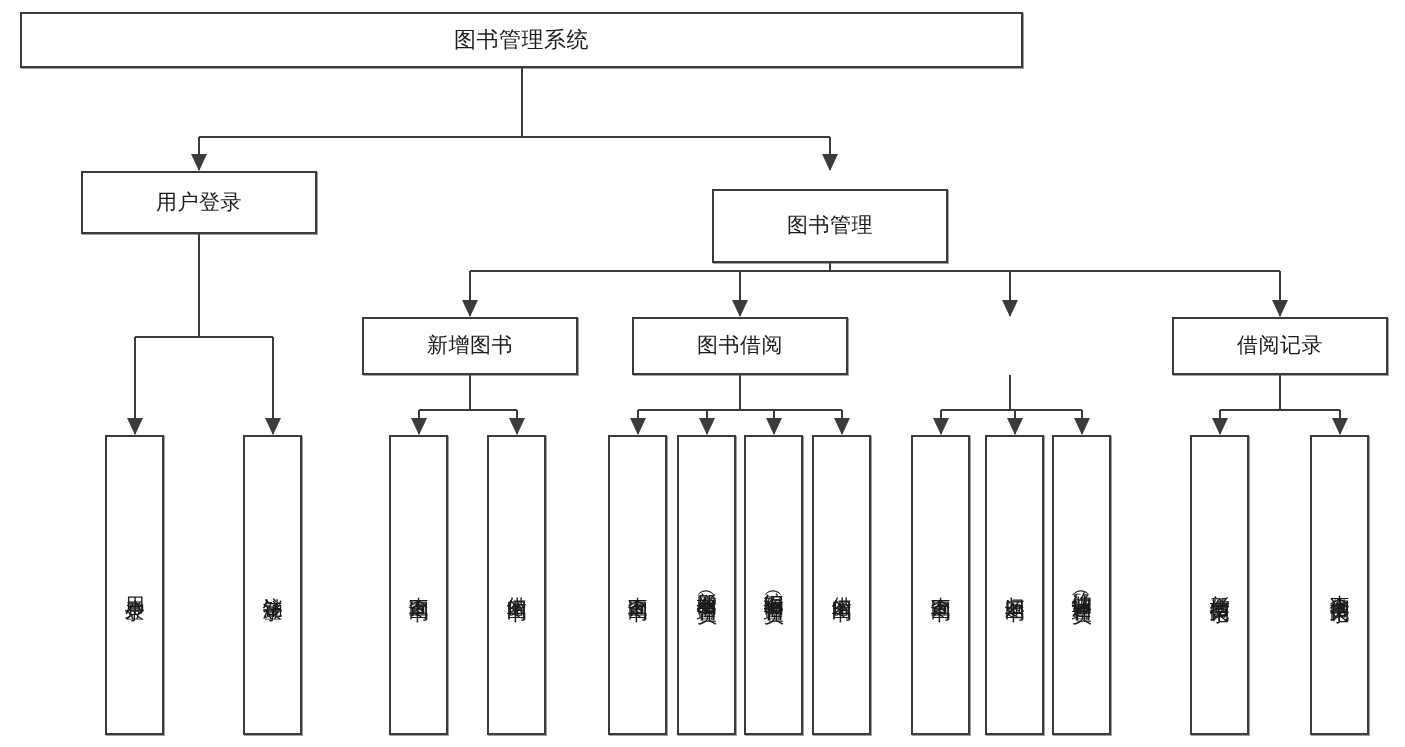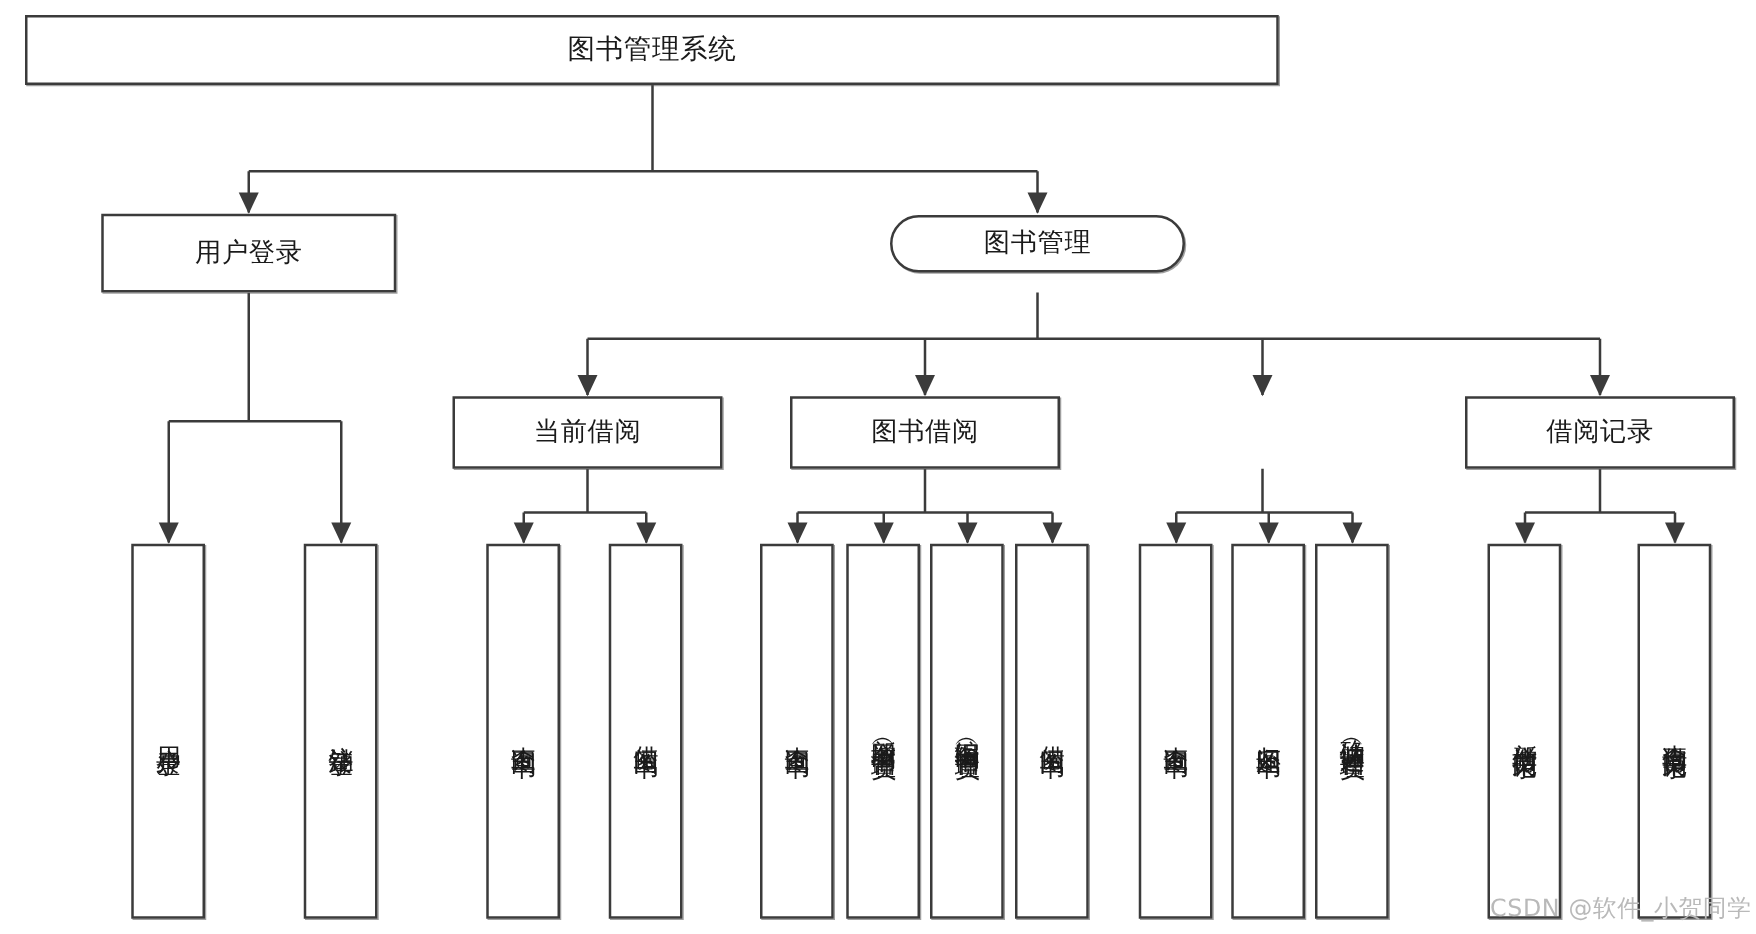--- a/index.html
+++ b/index.html
@@ -145,26 +145,26 @@
       <div class="arrow" style="left: 1331.5px; top: 418px;"></div>
     </div>
 
   <div class="node horiz root" id="n-root" style="left: 20px; top: 12px; width: 1003px; height: 56px;">
     <span class="label">图书管理系统</span>
   </div>
 
   <div class="node horiz" id="n-l2-0" style="left: 81px; top: 171px; width: 236px; height: 63px;">
     <span class="label">用户登录</span>
   </div>
-  <div class="node horiz" id="n-l2-1" style="left: 712px; top: 172px; width: 236px; height: 46px; border-radius: 26px;">
+  <div class="node horiz" id="n-l2-1" style="left: 712px; top: 189px; width: 236px; height: 74px;">
     <span class="label">图书管理</span>
   </div>
 
   <div class="node horiz" id="n-l3-0" style="left: 362px; top: 317px; width: 216px; height: 58px;">
-    <span class="label">当前借阅</span>
+    <span class="label">新增图书</span>
   </div>
   <div class="node horiz" id="n-l3-1" style="left: 632px; top: 317px; width: 216px; height: 58px;">
     <span class="label">图书借阅</span>
   </div>
   <div class="node horiz" id="n-l3-3" style="left: 1172px; top: 317px; width: 216px; height: 58px;">
     <span class="label">借阅记录</span>
   </div>
 
   <div class="node vert" id="n-leaf-0" style="left: 105px; top: 435px; width: 59px; height: 300px;">
     <span class="label">用户登录</span>
@@ -199,14 +199,13 @@
   <div class="node vert" id="n-leaf-10" style="left: 1052px; top: 435px; width: 59px; height: 300px;">
     <span class="label">确认归还（管理员）</span>
   </div>
   <div class="node vert" id="n-leaf-11" style="left: 1190px; top: 435px; width: 59px; height: 300px;">
     <span class="label">新增借阅记录</span>
   </div>
   <div class="node vert" id="n-leaf-12" style="left: 1310px; top: 435px; width: 59px; height: 300px;">
     <span class="label">查询借阅记录</span>
   </div>
 
-  <div id="watermark" style="left: 1192px; top: 714px;">CSDN @软件_小贺同学</div>
 </div>
 
 </body></html>

